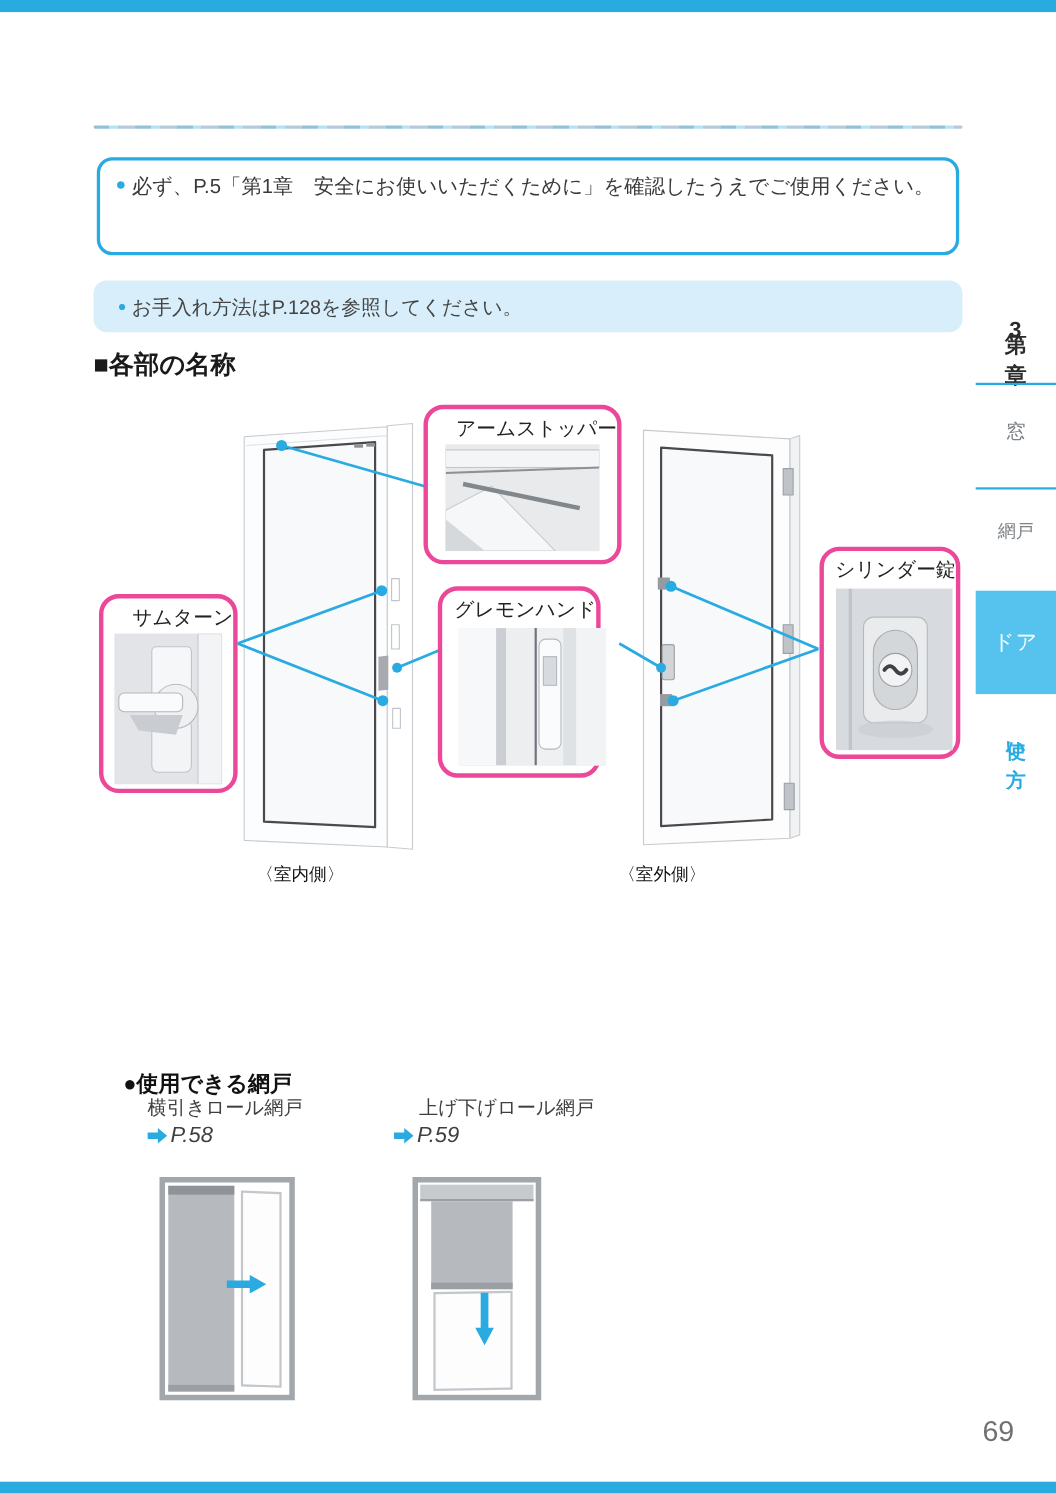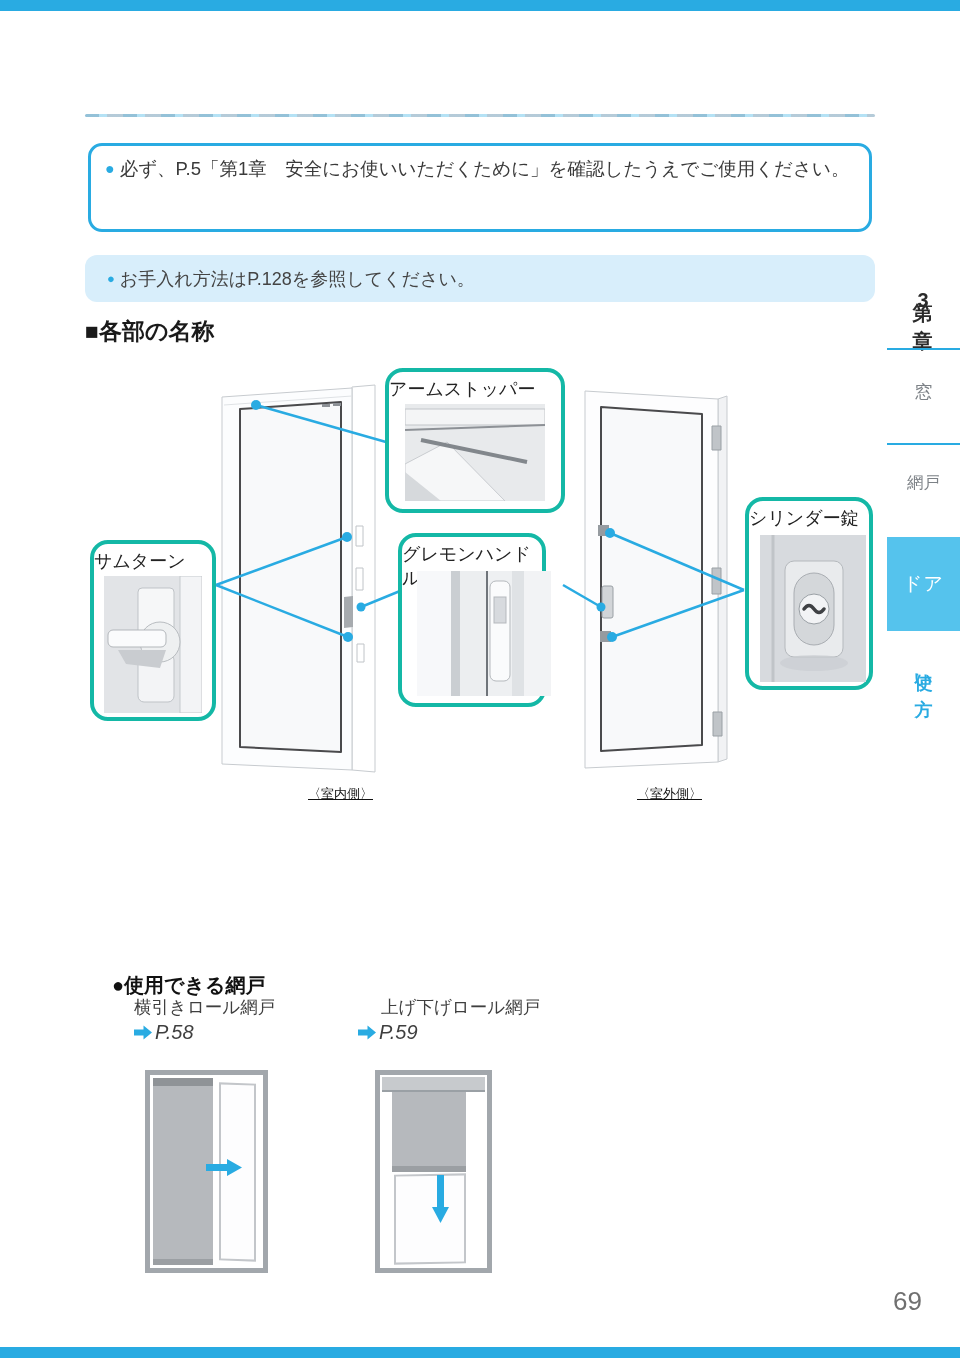--- a/index.html
+++ b/index.html
@@ -27,25 +27,25 @@
 
   
   #note-box{left:85px;top:255px;width:790px;height:47px;background:#d8eefb;border-radius:12px;
       display:flex;align-items:center;padding-left:22px;box-sizing:border-box;font-size:18px;color:#444;}
 
   
   #parts-heading{left:85px;top:316px;font-size:23px;font-weight:bold;color:#1a1a1a;}
 
   
   #diagram{left:0;top:360px;width:880px;height:450px;}
-  .callout{position:absolute;background:#fff;border:4px solid #14b8a6;border-radius:18px;
-      box-sizing:border-box;text-align:left;}
+  .callout{position:absolute;background:#fff;border:4px solid #ec4899;border-radius:18px;
+      box-sizing:border-box;text-align:right;}
   .callout .lbl{font-size:18px;color:#222;margin-top:5px;}
   .callout .photo{position:absolute;overflow:hidden;background:#e6e8ea;}
-  .door-label{position:absolute;font-size:13px;color:#111;width:140px;text-align:right;text-decoration:underline;}
+  .door-label{position:absolute;font-size:16px;color:#111;width:140px;text-align:left;}
 
   
   .side{left:887px;width:73px;text-align:center;}
   #side-chapter{top:262px;height:78px;display:flex;justify-content:center;}
   #side-chapter span{writing-mode:vertical-rl;text-orientation:upright;font-size:20px;font-weight:bold;color:#2b2b2b;letter-spacing:2px;}
   .side-rule{left:887px;width:73px;height:2px;background:#29abe2;}
   .side-item{color:#7d8287;}
   #side-mado{top:380px;font-size:18px;}
   #side-amido{top:472px;font-size:16.5px;}
   #side-door{top:537px;height:94px;background:#55c3ed;color:#fff;font-size:19px;

